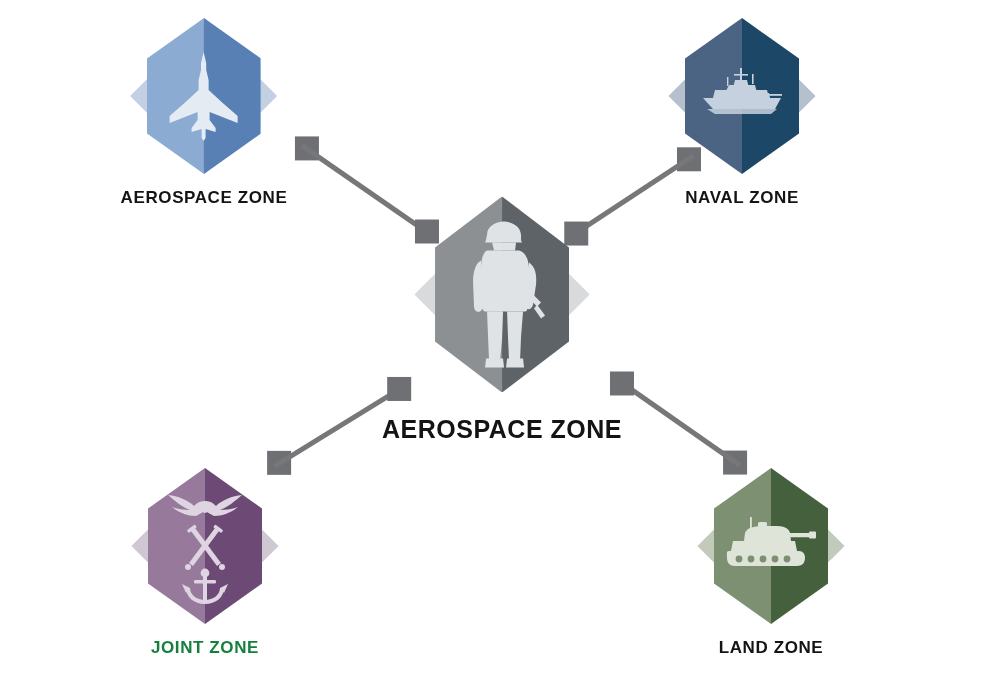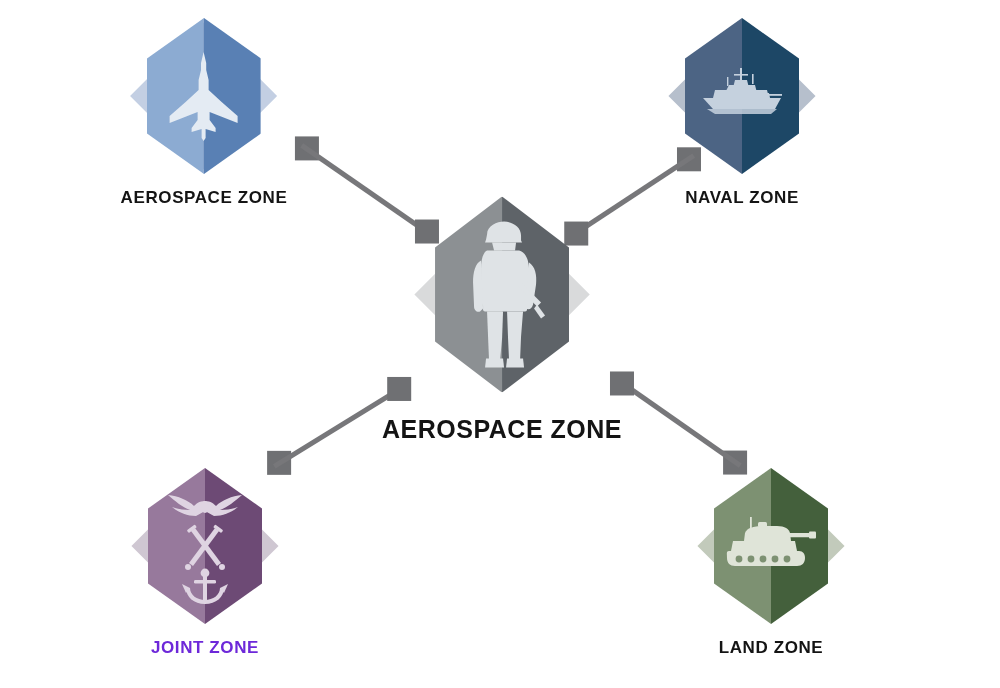--- a/index.html
+++ b/index.html
@@ -261,21 +261,21 @@
             <circle cx="39" cy="86" r="4.4"></circle>
             <rect x="37" y="89" width="4" height="25"></rect>
             <rect x="28" y="93" width="22" height="3.6" rx="1.4"></rect>
             <path d="M20 101 C20 110 28 117 39 117 C50 117 58 110 58 101 L54 101 C54 108 47 113 39 113 C31 113 24 108 24 101 Z"></path>
             <path d="M16 97 L24 101 L20 106 Z"></path>
             <path d="M62 97 L54 101 L58 106 Z"></path>
           </g>
         </svg>
       </div>
     </div>
-    <div class="node-label" style="color: #6d28d9;">JOINT ZONE</div>
+    <div class="node-label" style="color: #15803d;">JOINT ZONE</div>
   </div>
 
   <div class="node" id="node-land" style="left: 771px; top: 563px;">
     <div class="badge-wrap">
       <div class="backdrop" style="background: rgb(194, 202, 187);"></div>
       <div class="hex">
         <div class="half-l" style="background: rgb(125, 145, 114);"></div>
         <div class="half-r" style="background: rgb(68, 96, 60);"></div>
       </div>
       <div class="emblem">

